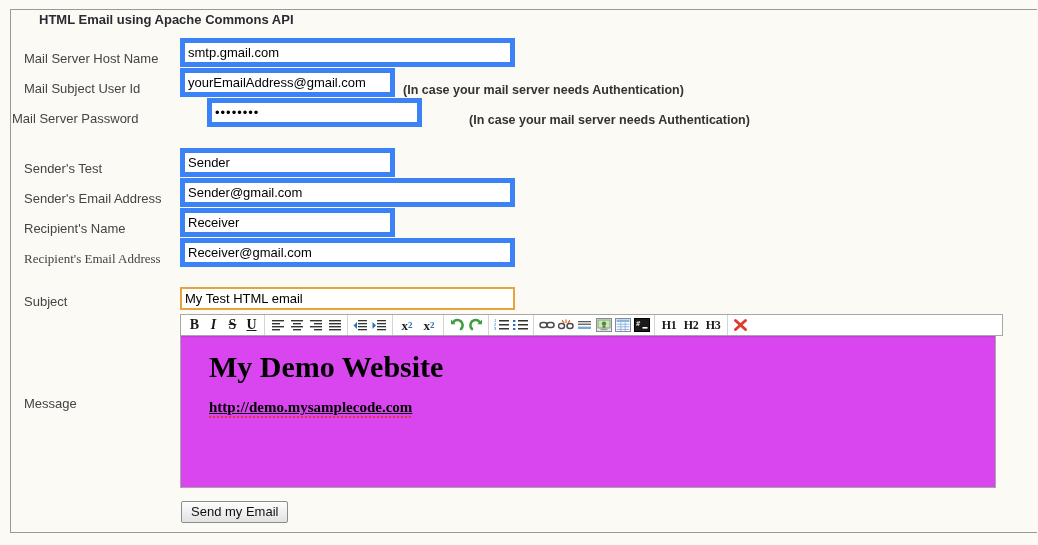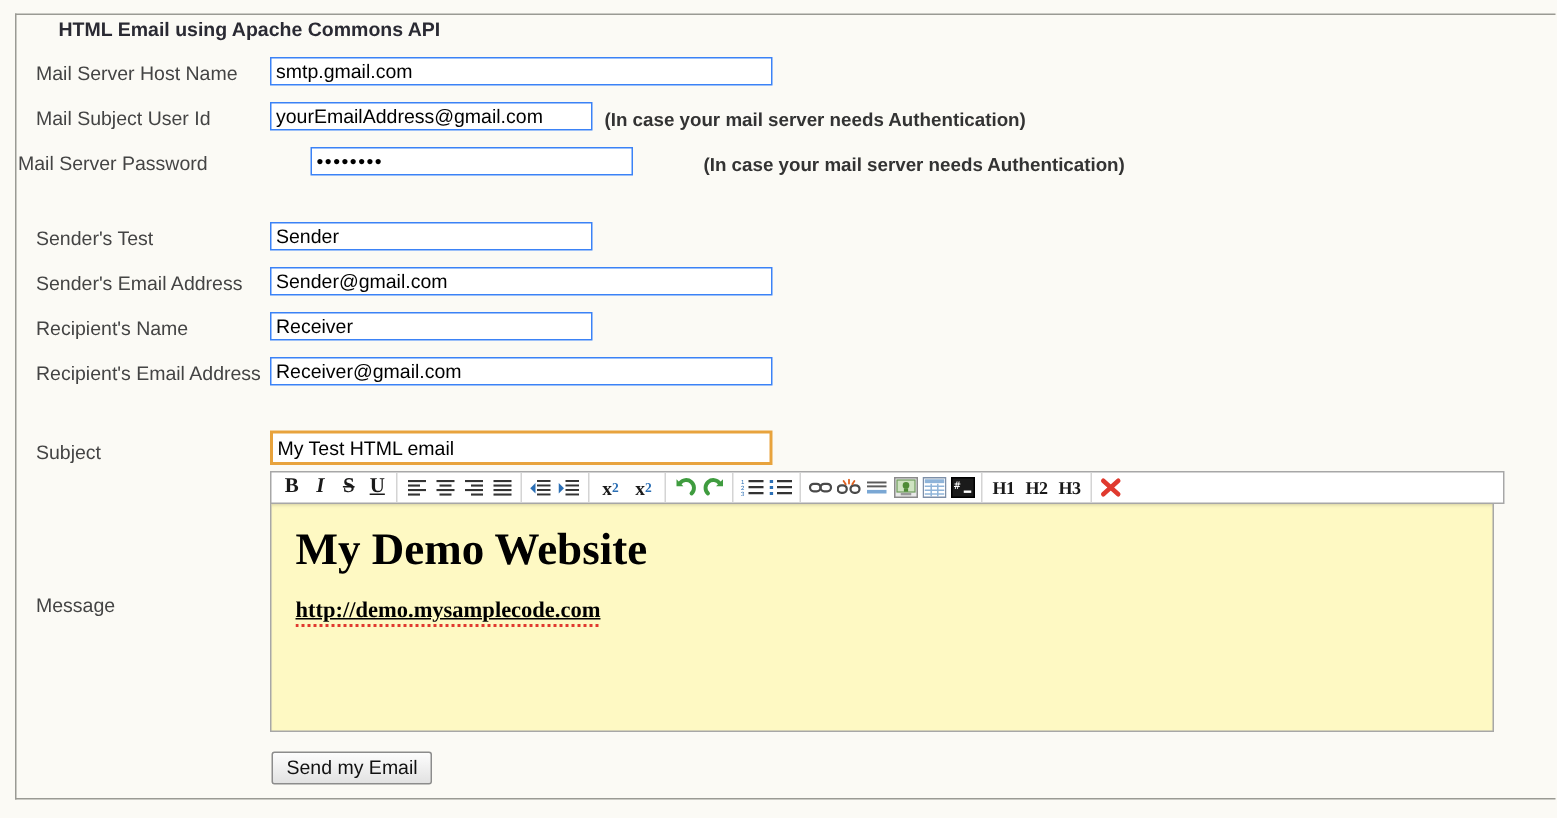--- a/index.html
+++ b/index.html
@@ -58,25 +58,25 @@
     font-weight: bold;
     font-size: 12.5px;
     color: #333333;
     margin-left: 8px;
   }
 
   input.txt {
     font-family: "Liberation Sans", sans-serif;
     font-size: 13px;
     color: #000;
-    border: 1px solid #3b82f6;
+    border: 5px solid #3b82f6;
     background: #ffffff;
     padding: 2px 3px;
     box-sizing: border-box;
-    height: 19px;
+    height: 29px;
     outline: none;
     border-radius: 0;
   }
   input.txt.focused {
     border: 2px solid #e8a33d;
     height: 23px;
   }
 
   
   .editor-wrap {
@@ -125,23 +125,23 @@
   .tb-s { font-family: "Liberation Serif", serif; font-weight: bold; font-size: 14px; text-decoration: line-through; }
   .tb-u { font-family: "Liberation Serif", serif; font-weight: bold; font-size: 14px; text-decoration: underline; }
   .tb-sub, .tb-sup { font-family: "Liberation Serif", serif; font-weight: bold; font-size: 13px; width: 22px; }
   .tb-sub sub, .tb-sup sup { color: #2b6fb5; font-size: 9px; }
 
   .content-area {
     width: 816px;
     height: 152px;
     border: 1px solid #a7a7a7;
     border-top: 0;
-    background: #fef9c3;
+    background: #d946ef;
     box-sizing: border-box;
-    padding: 14px 16px;
+    padding: 14px 28px;
     overflow: hidden;
     box-shadow: inset 0 2px 3px -2px rgba(0,0,0,0.25);
   }
   .doc-h1 {
     font-family: "Liberation Serif", serif;
     font-size: 30px;
     font-weight: bold;
     color: #000;
     margin: 0 0 16px 0;
     line-height: 1.1;
@@ -209,21 +209,21 @@
   <div class="lbl" style="width:156px;">Sender's Email Address</div>
   <input class="txt" style="width: 335px;" value="Sender@gmail.com">
 </div>
 
 <div class="row" style="left:24px; top:208px;">
   <div class="lbl" style="width:156px;">Recipient's Name</div>
   <input class="txt" style="width: 215px;" value="Receiver">
 </div>
 
 <div class="row" style="left:24px; top:238px;">
-  <div class="lbl" style="width:156px;">Recipient's Email Address</div>
+  <div class="lbl" style="width:156px;font-family:Liberation Serif, serif;">Recipient's Email Address</div>
   <input class="txt" style="width: 335px;" value="Receiver@gmail.com">
 </div>
 
 <div class="row" style="left:24px; top:287px;">
   <div class="lbl" style="width:156px;">Subject</div>
   <input class="txt focused" style="width: 335px;" value="My Test HTML email">
 </div>
 
 <div class="row" style="left:24px; top:396px;">
   <div class="lbl">Message</div>

